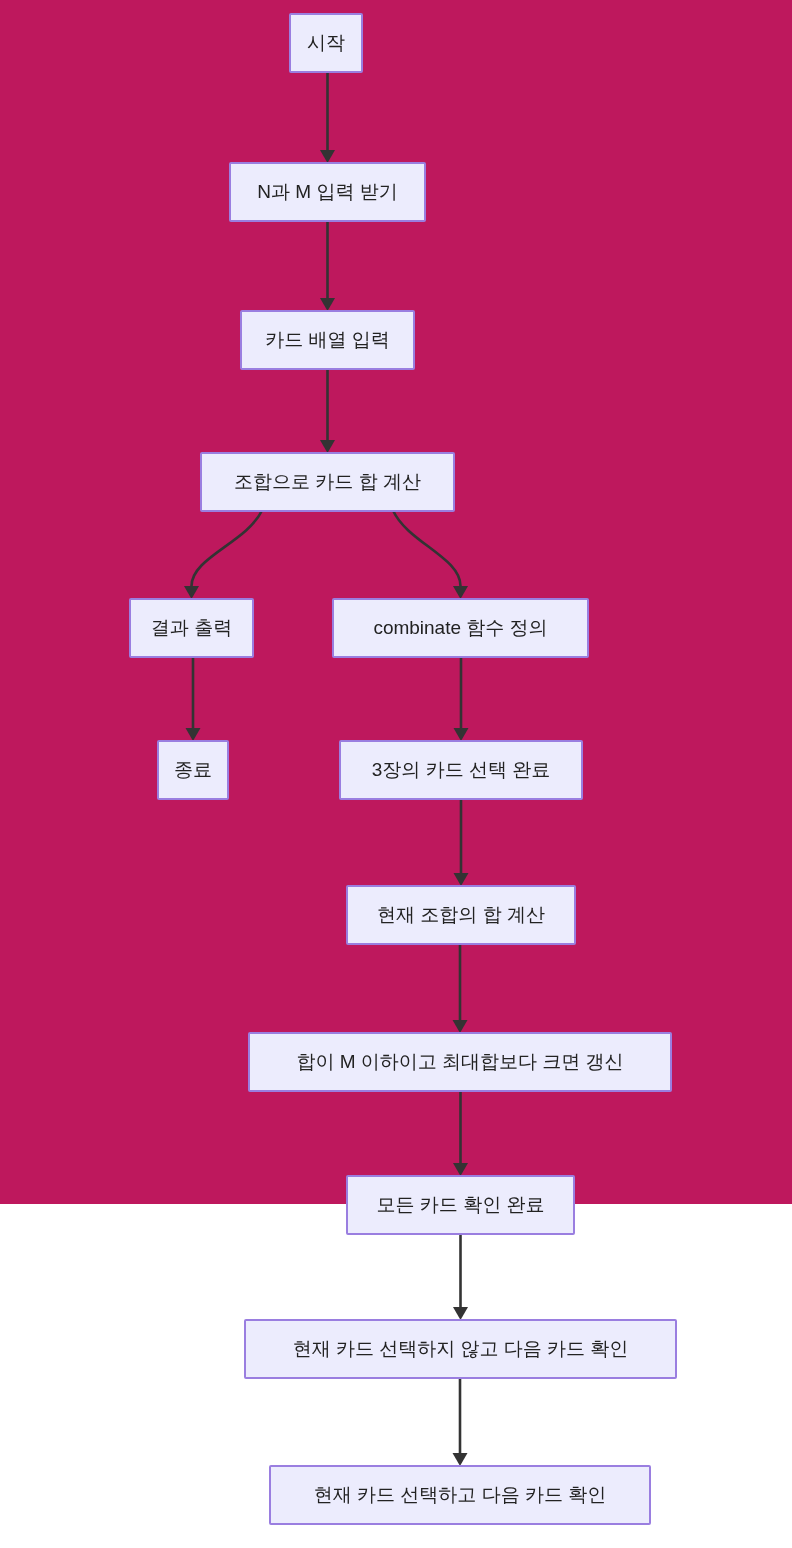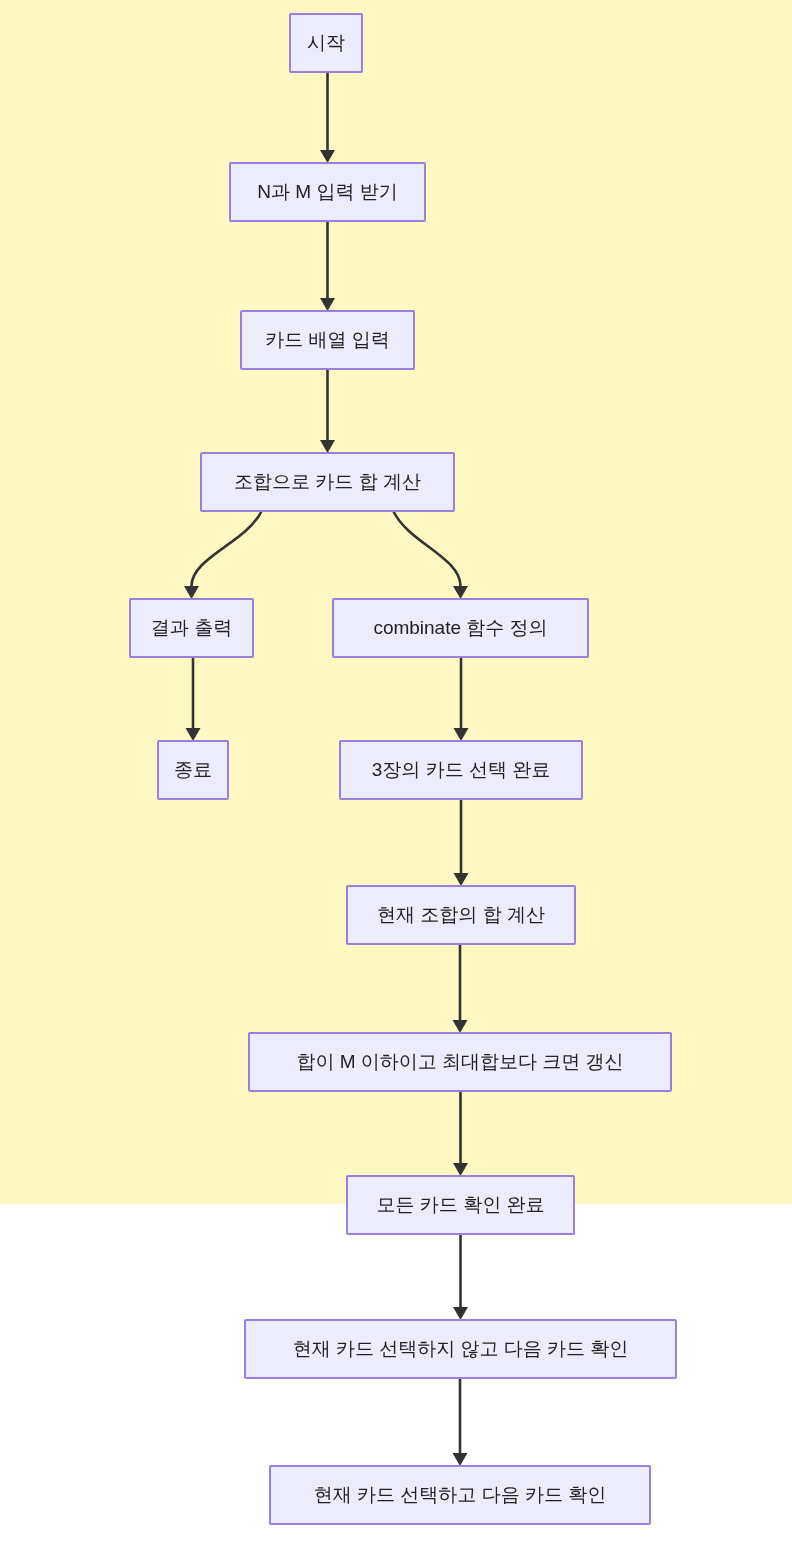--- a/index.html
+++ b/index.html
@@ -10,21 +10,21 @@
   body {
     width: 792px;
     height: 1548px;
     font-family: "Liberation Sans", "DejaVu Sans", sans-serif;
     overflow: hidden;
   }
   #flowchart-root {
     position: relative;
     width: 792px;
     height: 1204px;
-    background: #fef9c3;
+    background: #be185d;
   }
   svg.fc-svg {
     position: absolute;
     top: 0;
     left: 0;
     width: 792px;
     height: 1548px;
     display: block;
   }
   .node-rect {

